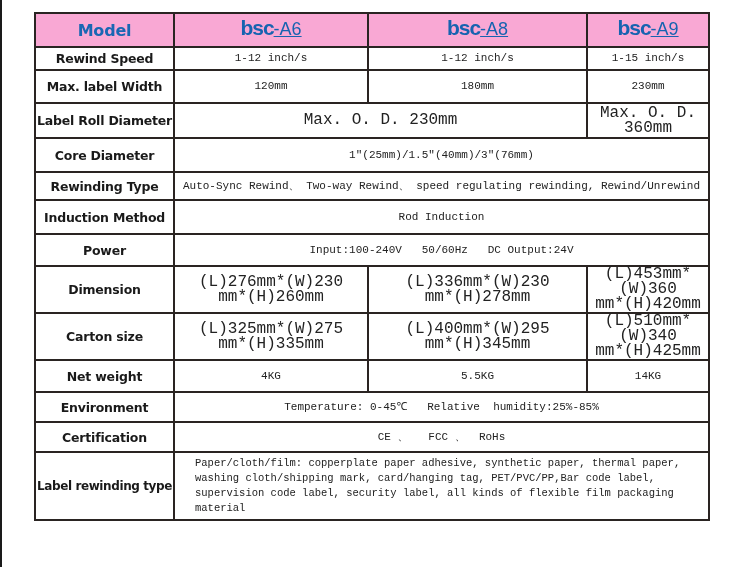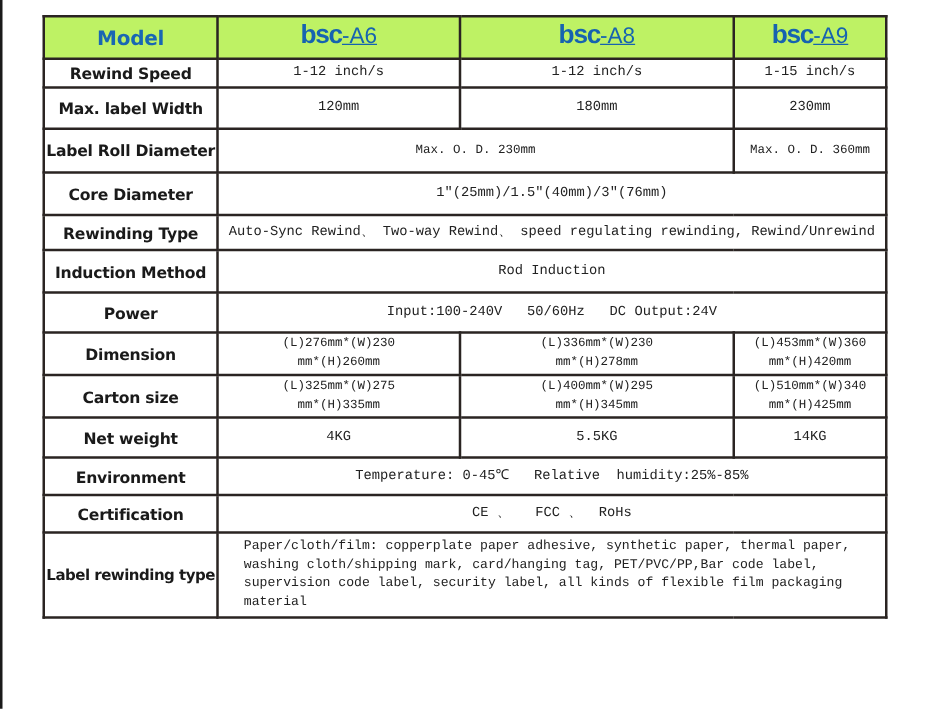--- a/index.html
+++ b/index.html
@@ -2,25 +2,25 @@
 <html><head>
 <meta charset="utf-8">
 <style>
   html,body{margin:0;padding:0;background:#fff;}
   body{width:748px;height:567px;position:relative;overflow:hidden;}
   .leftbar{position:absolute;left:0;top:0;width:2px;height:567px;background:#1a1a1a;}
   table{position:absolute;left:34px;top:12px;border-collapse:collapse;width:674px;table-layout:fixed;}
   td{border:2px solid #2a2422;text-align:center;vertical-align:middle;padding:0;color:#222;
      font-family:"Liberation Mono","DejaVu Sans Mono",monospace;font-size:11px;line-height:15px;}
   td.lab{font-family:"DejaVu Sans","Liberation Sans",sans-serif;font-weight:bold;font-size:12.5px;color:#1a1a1a;letter-spacing:-0.2px;}
-  tr.head td{background:#bef264;height:32px;}
+  tr.head td{background:#f9a8d4;height:32px;}
   tr.head td.lab{color:#1967b3;font-size:16px;}
   .brand{font-family:"Liberation Sans",sans-serif;font-weight:bold;color:#1663b0;font-size:21px;letter-spacing:-1px;text-align:center;}
   .suffix{font-family:"Liberation Sans",sans-serif;color:#1663b0;font-size:18px;text-decoration:underline;}
-  .small{font-size:10px;}
+  .small{font-size:16px;}
   td.left{text-align:left;padding-left:20px;font-size:10.5px;}
 </style>
 </head>
 <body>
 
 <div class="leftbar"></div>
 
 <table>
   <colgroup>
       <col style="width:139px">

